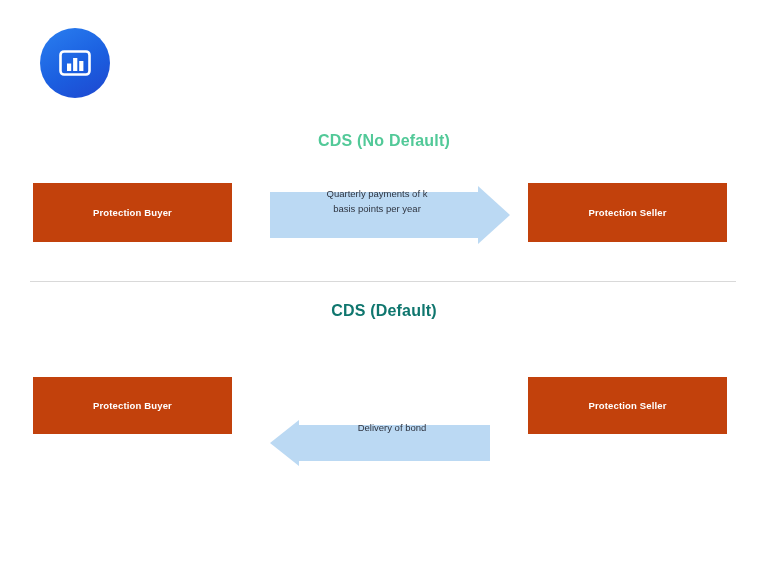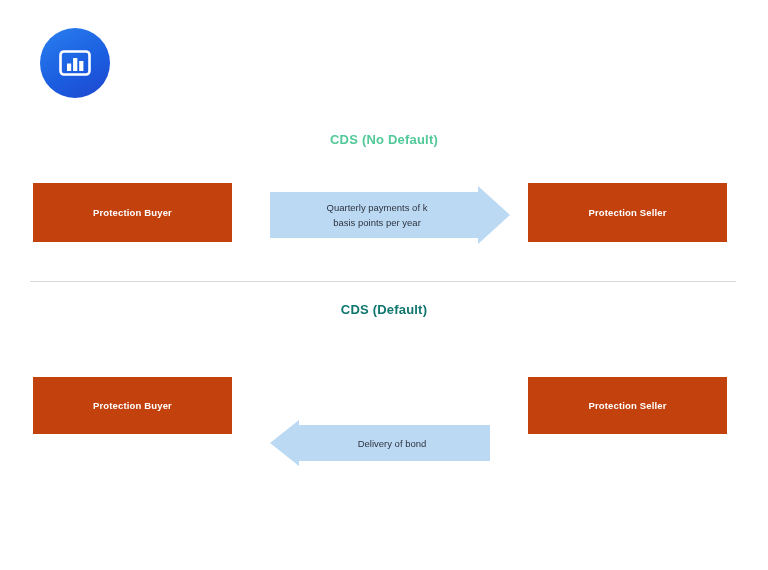--- a/index.html
+++ b/index.html
@@ -51,21 +51,21 @@
     color: #434343;
     letter-spacing: 0.1px;
     white-space: nowrap;
   }
 
   
   .section-heading {
     position: absolute;
     width: 768px;
     text-align: center;
-    font-size: 13px;
+    font-size: 16px;
     font-weight: bold;
     letter-spacing: 0.2px;
   }
   .section-heading.no-default { top: 132px; color: #52c998; }
   .section-heading.default     { top: 302px; color: #0f766e; }
 
   
   .divider {
     position: absolute;
     left: 30px;
@@ -101,21 +101,21 @@
   .arrow svg { display: block; }
   .arrow-label {
     position: absolute;
     left: 0;
     top: 0;
     width: 100%;
     height: 100%;
     display: flex;
     flex-direction: column;
     align-items: center;
-    justify-content: center;
+    justify-content: flex-start;
     color: #2e3440;
     font-size: 9.5px;
     line-height: 15px;
     text-align: center;
     pointer-events: none;
   }
   .arrow-right  { left: 270px; top: 186px; width: 240px; height: 58px; }
   .arrow-right .arrow-label { padding-right: 26px; box-sizing: border-box; }
 
   .arrow-par     { left: 270px; top: 352px; width: 220px; height: 46px; }

